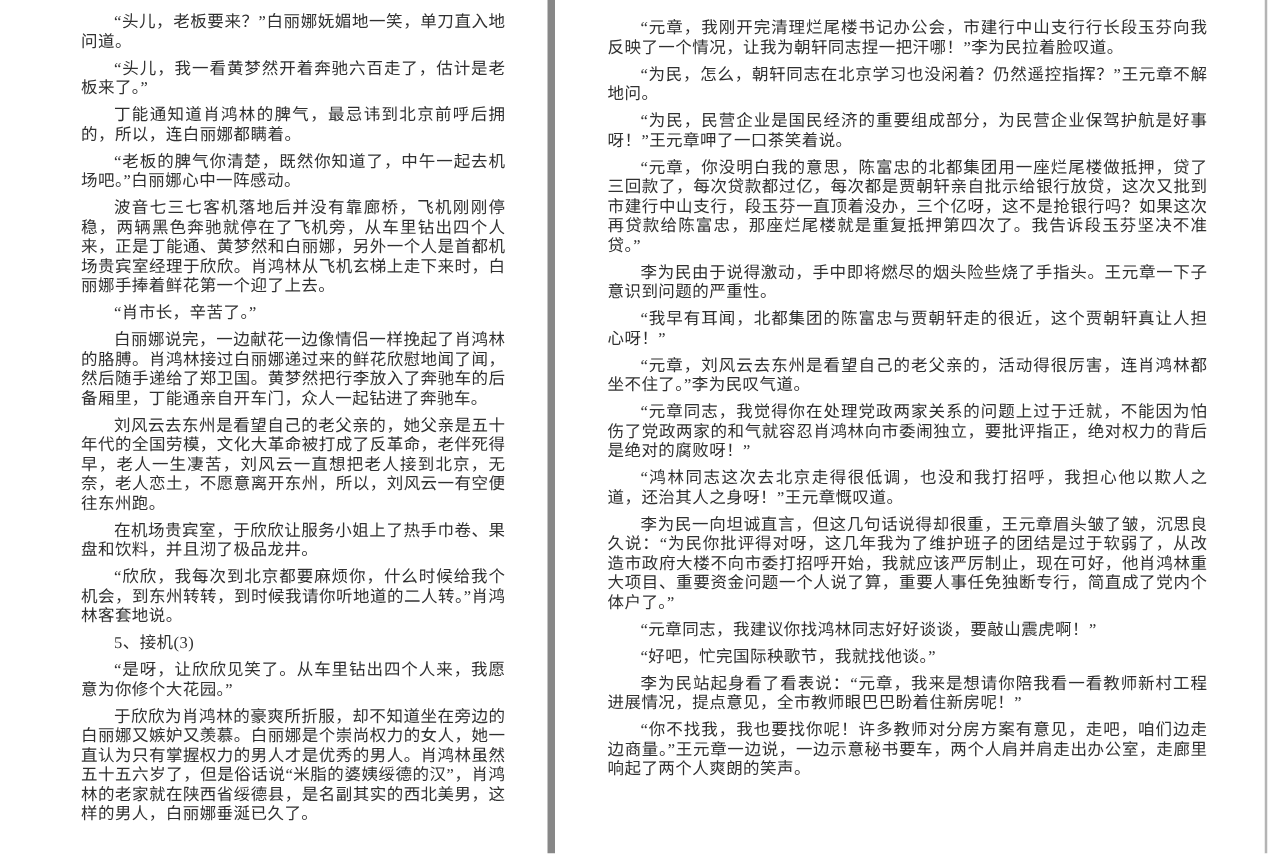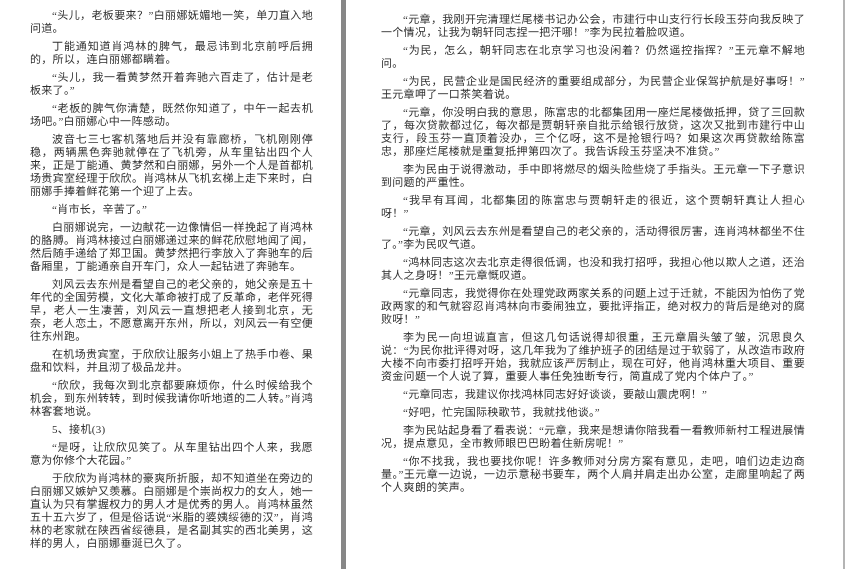--- a/index.html
+++ b/index.html
@@ -21,20 +21,21 @@
   }
   .page {
     box-sizing: border-box;
     height: 569px;
     overflow: hidden;
     background: #ffffff;
   }
   .page-left {
     width: 341px;
     padding: 9px 28px 0 30px;
+    margin-left: 24px;
   }
   .divider {
     width: 5px;
     height: 569px;
     background: #878787;
     flex: 0 0 auto;
   }
   .page-right {
     flex: 1;
     padding: 13px 38px 0 35px;
@@ -51,22 +52,22 @@
   .para:first-child { margin-top: 0; }
   .para.heading { text-indent: 2em; }
 </style>
 </head>
 <body>
 
 <div class="spread">
   <section class="page page-left">
     <div class="page-text">
         <p class="para">“头儿，老板要来？”白丽娜妩媚地一笑，单刀直入地问道。</p>
+        <p class="para">“头儿，我一看黄梦然开着奔驰六百走了，估计是老板来了。”</p>
         <p class="para">丁能通知道肖鸿林的脾气，最忌讳到北京前呼后拥的，所以，连白丽娜都瞒着。</p>
-        <p class="para">“头儿，我一看黄梦然开着奔驰六百走了，估计是老板来了。”</p>
         <p class="para">“老板的脾气你清楚，既然你知道了，中午一起去机场吧。”白丽娜心中一阵感动。</p>
         <p class="para">波音七三七客机落地后并没有靠廊桥，飞机刚刚停稳，两辆黑色奔驰就停在了飞机旁，从车里钻出四个人来，正是丁能通、黄梦然和白丽娜，另外一个人是首都机场贵宾室经理于欣欣。肖鸿林从飞机玄梯上走下来时，白丽娜手捧着鲜花第一个迎了上去。</p>
         <p class="para">“肖市长，辛苦了。”</p>
         <p class="para">白丽娜说完，一边献花一边像情侣一样挽起了肖鸿林的胳膊。肖鸿林接过白丽娜递过来的鲜花欣慰地闻了闻，然后随手递给了郑卫国。黄梦然把行李放入了奔驰车的后备厢里，丁能通亲自开车门，众人一起钻进了奔驰车。</p>
         <p class="para">刘风云去东州是看望自己的老父亲的，她父亲是五十年代的全国劳模，文化大革命被打成了反革命，老伴死得早，老人一生凄苦，刘风云一直想把老人接到北京，无奈，老人恋土，不愿意离开东州，所以，刘风云一有空便往东州跑。</p>
         <p class="para">在机场贵宾室，于欣欣让服务小姐上了热手巾卷、果盘和饮料，并且沏了极品龙井。</p>
         <p class="para">“欣欣，我每次到北京都要麻烦你，什么时候给我个机会，到东州转转，到时候我请你听地道的二人转。”肖鸿林客套地说。</p>
         <p class="para heading">5、接机(3)</p>
         <p class="para">“是呀，让欣欣见笑了。从车里钻出四个人来，我愿意为你修个大花园。”</p>
         <p class="para">于欣欣为肖鸿林的豪爽所折服，却不知道坐在旁边的白丽娜又嫉妒又羡慕。白丽娜是个崇尚权力的女人，她一直认为只有掌握权力的男人才是优秀的男人。肖鸿林虽然五十五六岁了，但是俗话说“米脂的婆姨绥德的汉”，肖鸿林的老家就在陕西省绥德县，是名副其实的西北美男，这样的男人，白丽娜垂涎已久了。</p>
@@ -75,22 +76,22 @@
   <div class="divider"></div>
   <section class="page page-right">
     <div class="page-text">
         <p class="para">“元章，我刚开完清理烂尾楼书记办公会，市建行中山支行行长段玉芬向我反映了一个情况，让我为朝轩同志捏一把汗哪！”李为民拉着脸叹道。</p>
         <p class="para">“为民，怎么，朝轩同志在北京学习也没闲着？仍然遥控指挥？”王元章不解地问。</p>
         <p class="para">“为民，民营企业是国民经济的重要组成部分，为民营企业保驾护航是好事呀！”王元章呷了一口茶笑着说。</p>
         <p class="para">“元章，你没明白我的意思，陈富忠的北都集团用一座烂尾楼做抵押，贷了三回款了，每次贷款都过亿，每次都是贾朝轩亲自批示给银行放贷，这次又批到市建行中山支行，段玉芬一直顶着没办，三个亿呀，这不是抢银行吗？如果这次再贷款给陈富忠，那座烂尾楼就是重复抵押第四次了。我告诉段玉芬坚决不准贷。”</p>
         <p class="para">李为民由于说得激动，手中即将燃尽的烟头险些烧了手指头。王元章一下子意识到问题的严重性。</p>
         <p class="para">“我早有耳闻，北都集团的陈富忠与贾朝轩走的很近，这个贾朝轩真让人担心呀！”</p>
         <p class="para">“元章，刘风云去东州是看望自己的老父亲的，活动得很厉害，连肖鸿林都坐不住了。”李为民叹气道。</p>
+        <p class="para">“元章同志，我觉得你在处理党政两家关系的问题上过于迁就，不能因为怕伤了党政两家的和气就容忍肖鸿林向市委闹独立，要批评指正，绝对权力的背后是绝对的腐败呀！”</p>
         <p class="para">“鸿林同志这次去北京走得很低调，也没和我打招呼，我担心他以欺人之道，还治其人之身呀！”王元章慨叹道。</p>
-        <p class="para">“元章同志，我觉得你在处理党政两家关系的问题上过于迁就，不能因为怕伤了党政两家的和气就容忍肖鸿林向市委闹独立，要批评指正，绝对权力的背后是绝对的腐败呀！”</p>
         <p class="para">李为民一向坦诚直言，但这几句话说得却很重，王元章眉头皱了皱，沉思良久说：“为民你批评得对呀，这几年我为了维护班子的团结是过于软弱了，从改造市政府大楼不向市委打招呼开始，我就应该严厉制止，现在可好，他肖鸿林重大项目、重要资金问题一个人说了算，重要人事任免独断专行，简直成了党内个体户了。”</p>
         <p class="para">“元章同志，我建议你找鸿林同志好好谈谈，要敲山震虎啊！”</p>
         <p class="para">“好吧，忙完国际秧歌节，我就找他谈。”</p>
         <p class="para">李为民站起身看了看表说：“元章，我来是想请你陪我看一看教师新村工程进展情况，提点意见，全市教师眼巴巴盼着住新房呢！”</p>
         <p class="para">“你不找我，我也要找你呢！许多教师对分房方案有意见，走吧，咱们边走边商量。”王元章一边说，一边示意秘书要车，两个人肩并肩走出办公室，走廊里响起了两个人爽朗的笑声。</p>
       </div>
   </section>
 </div>
 
 </body></html>

